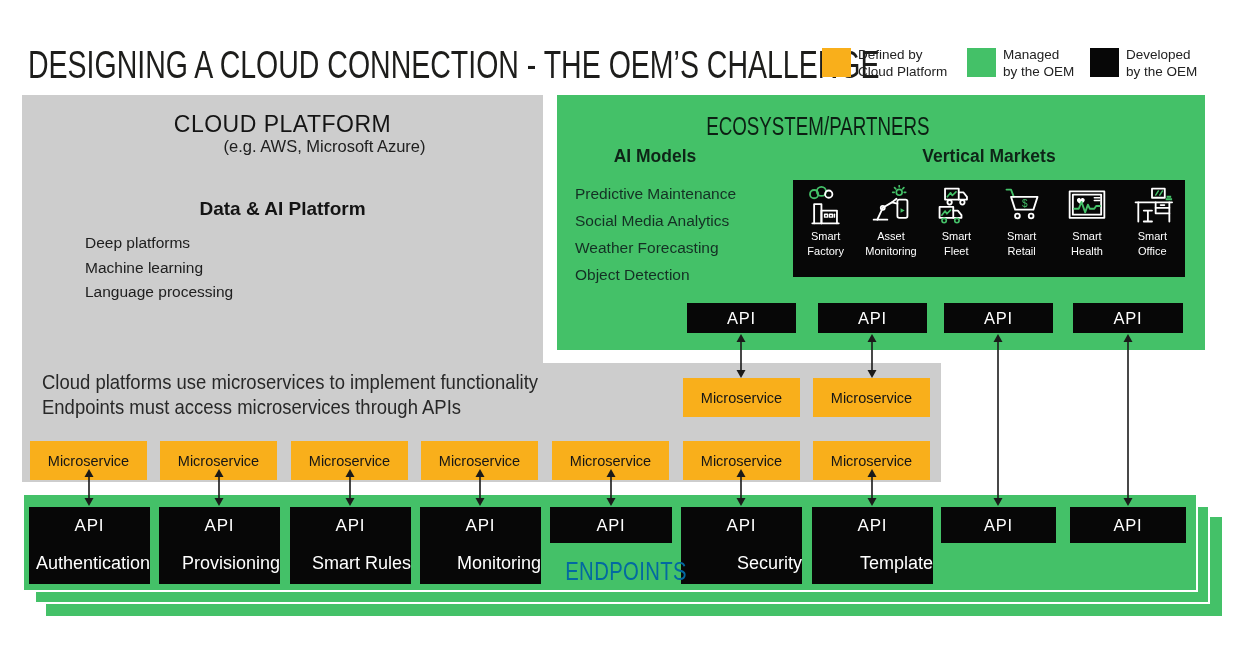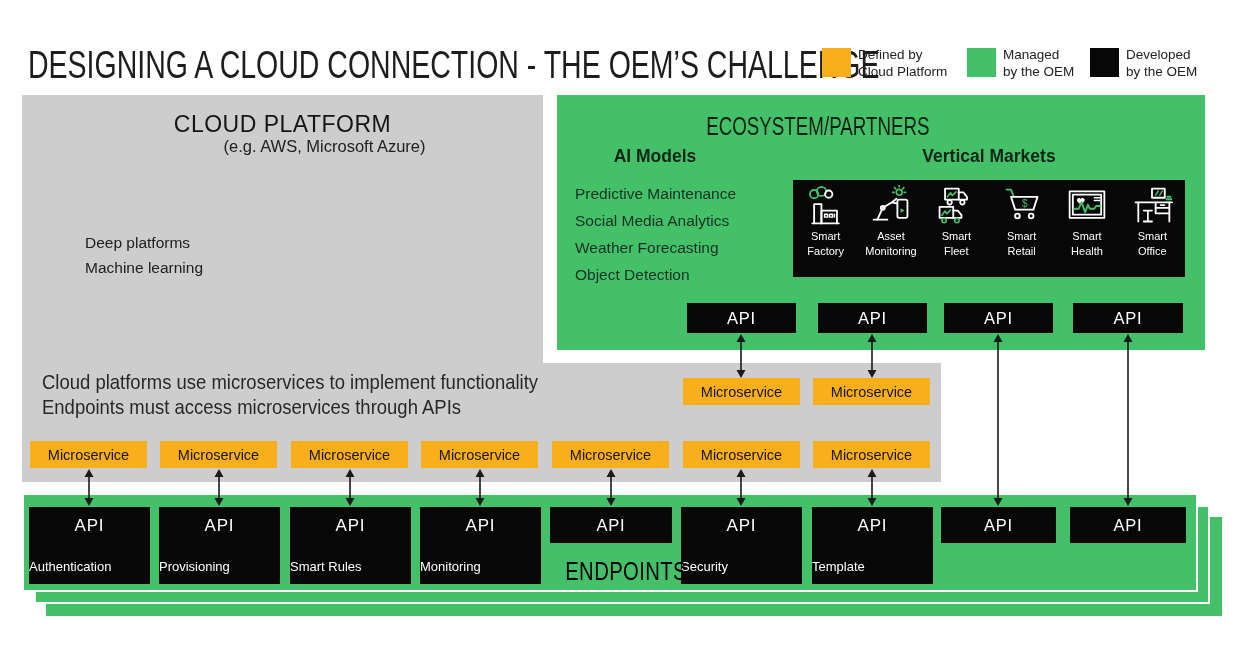--- a/index.html
+++ b/index.html
@@ -27,26 +27,26 @@
   .sub-head{font-size:17.5px;font-weight:700;color:#0e2417;text-align:center;}
   .ai-item{font-size:15.5px;line-height:27px;color:#143024;}
   .vm-panel{left:793px;top:180px;width:392px;height:97px;background:#070707;display:flex;}
   .vm-cell{flex:1;display:flex;flex-direction:column;align-items:center;padding-top:5px;}
   .vm-label{font-size:11px;line-height:14.5px;color:#fff;text-align:center;white-space:pre-line;margin-top:2px;}
   
   .black-box{background:#070707;color:#fff;}
   .api-short{display:flex;align-items:center;justify-content:center;font-size:16.5px;letter-spacing:.8px;}
   .api-tall{height:77px;text-align:center;}
   .api-line{margin-top:9px;font-size:17px;letter-spacing:.8px;}
-  .ep-line{position:absolute;bottom:10px;left:0;right:0;font-size:13px;text-align:left;margin-top:16px;}
-  .micro{height:27px;background:#F9AF1B;display:flex;align-items:center;justify-content:center;
+  .ep-line{position:absolute;bottom:10px;left:0;right:0;font-size:18px;text-align:right;margin-top:16px;}
+  .micro{height:39px;background:#F9AF1B;display:flex;align-items:center;justify-content:center;
          font-size:14.5px;color:#161616;}
   .stack{box-sizing:border-box;}
   .stack.bordered{border:2px solid #fff;}
-  .endpoints-label{left:548px;top:556px;width:126px;text-align:right;font-size:26px;letter-spacing:.5px;color:#000000;}
+  .endpoints-label{left:548px;top:556px;width:126px;text-align:right;font-size:26px;letter-spacing:.5px;color:#0369a1;}
   .endpoints-label .condensed{transform:scaleX(.78);transform-origin:center top;}
   svg.icon{display:block;}
   .arrows{left:0;top:0;pointer-events:none;}
 </style>
 </head>
 <body>
 
 <div class="canvas">
 
   <div class="abs page-title">
@@ -63,23 +63,25 @@
   <div class="abs legend-txt" style="left:1126px;top:46px;">Developed
 by the OEM</div>
 
   <div class="abs gray" style="left:22px;top:95px;width:521px;height:387px;"></div>
   <div class="abs gray" style="left:543px;top:363px;width:398px;height:119px;"></div>
 
   <div class="abs green" style="left:557px;top:95px;width:648px;height:255px;"></div>
 
   <div class="abs cp-title">CLOUD PLATFORM</div>
   <div class="abs cp-sub">(e.g. AWS, Microsoft Azure)</div>
+  <div class="abs cp-section">Data &amp; AI Platform</div>
   <div class="abs cp-list" style="left:85px;top:231px;">
     <div>Deep platforms</div>
     <div>Machine learning</div>
+    <div>Language processing</div>
   </div>
   <div class="abs note">
     <div><span class="condensed">Cloud platforms use microservices to implement functionality</span></div>
     <div><span class="condensed">Endpoints must access microservices through APIs</span></div>
   </div>
 
   <div class="abs eco-title">
     <span class="condensed">ECOSYSTEM/PARTNERS</span>
   </div>
   <div class="abs sub-head" style="left:575px;top:146px;width:160px;">AI Models</div>

